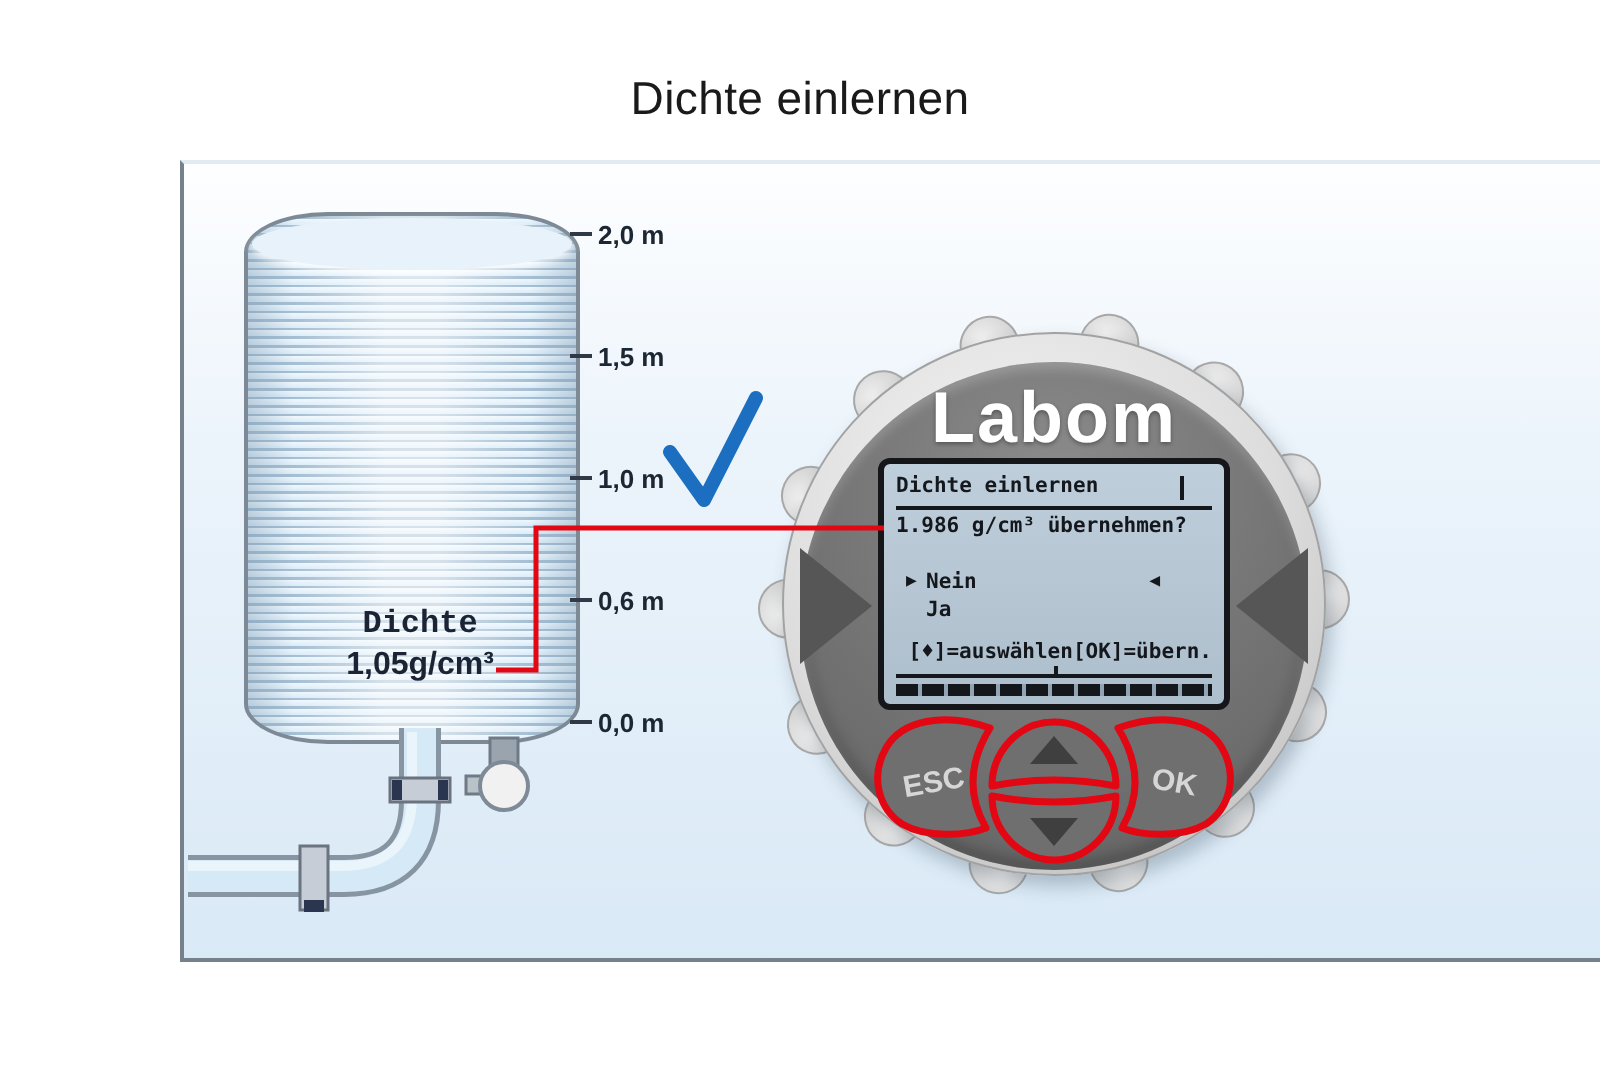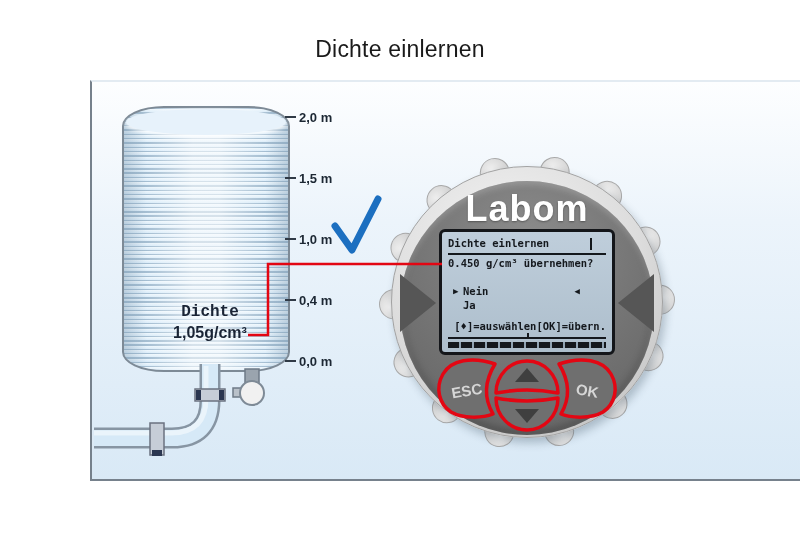--- a/index.html
+++ b/index.html
@@ -127,21 +127,21 @@
     <div class="scale-item" style="top:88px">
       <div class="scale-tick"></div>
       <div class="scale-label">1,5 m</div>
     </div>
     <div class="scale-item" style="top:149px">
       <div class="scale-tick"></div>
       <div class="scale-label">1,0 m</div>
     </div>
     <div class="scale-item" style="top:210px">
       <div class="scale-tick"></div>
-      <div class="scale-label">0,4 m</div>
+      <div class="scale-label">0,6 m</div>
     </div>
     <div class="scale-item" style="top:271px">
       <div class="scale-tick"></div>
       <div class="scale-label">0,0 m</div>
     </div>
 
     <div class="density-label">
       <div class="l1">Dichte</div>
       <div class="l2">1,05g/cm³</div>
     </div>
@@ -167,21 +167,21 @@
       <div class="side-notch left"></div>
       <div class="side-notch right"></div>
       <div class="brand">Labom</div>
 
       <div class="lcd">
         <div class="lcd-titlerow">
           <span>Dichte einlernen</span>
           <span class="lcd-cursor"></span>
         </div>
         <div class="lcd-rule"></div>
-        <div class="lcd-question">0.450 g/cm³ übernehmen?</div>
+        <div class="lcd-question">1.986 g/cm³ übernehmen?</div>
         <div class="lcd-options">
           <div class="opt-row">
             <span class="opt-marker-l">▶</span>
             <span>Nein</span>
             <span class="opt-marker-r">◀</span>
           </div>
           <div class="opt-row">
             <span class="opt-indent"></span>
             <span>Ja</span>
           </div>

